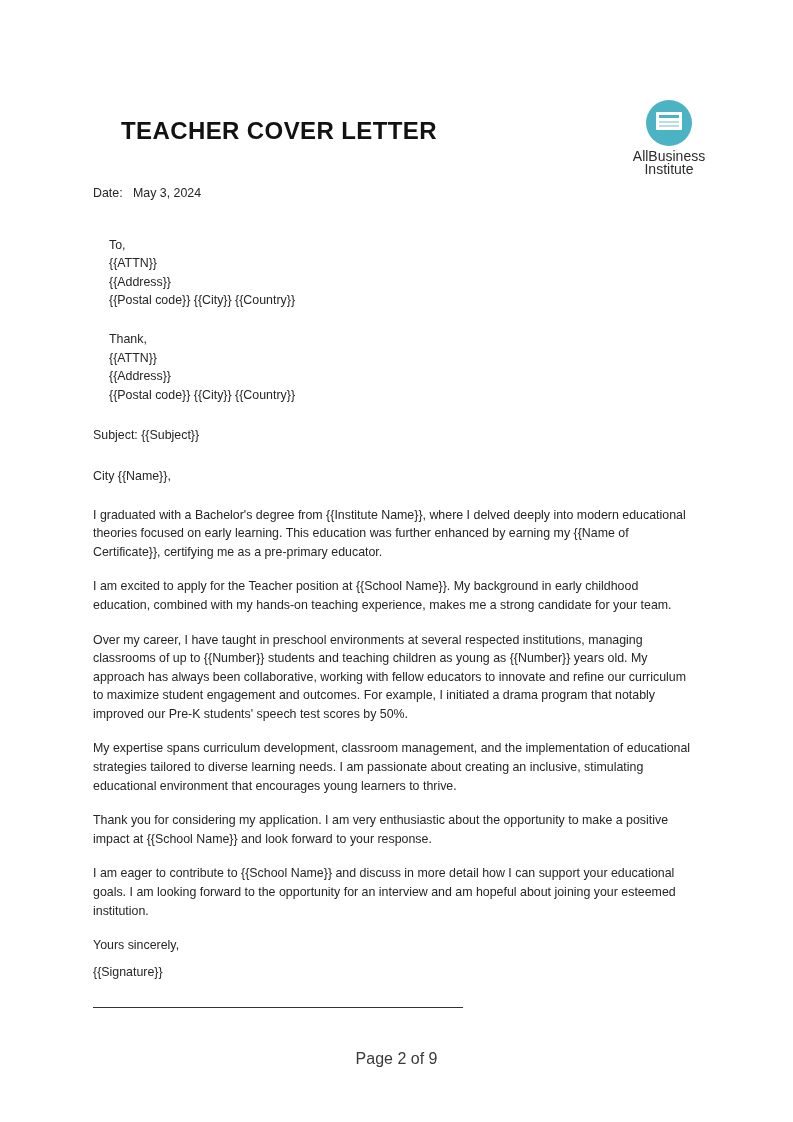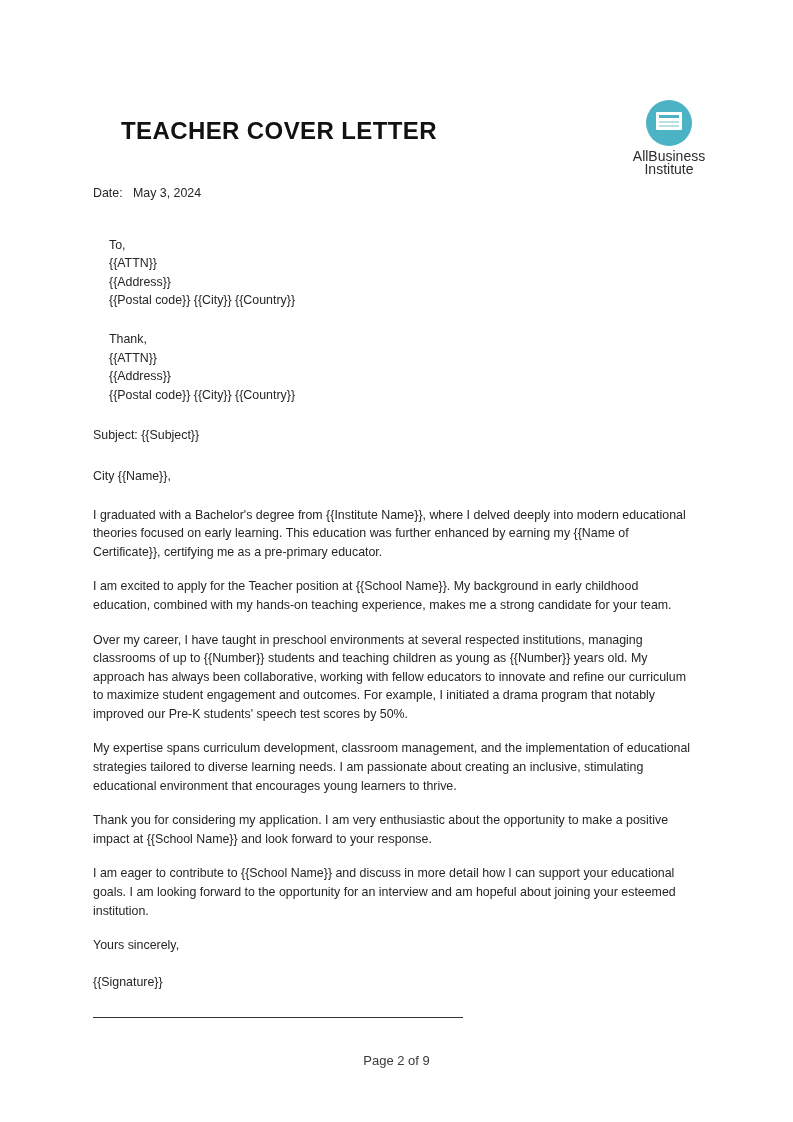--- a/index.html
+++ b/index.html
@@ -113,38 +113,38 @@
     margin-bottom: 33px;
   }
   .para {
     text-align: left;
   }
   .to-block { margin-bottom: 20px; }
   .from-block { margin-bottom: 22px; }
   .subject-line { margin-bottom: 22px; }
   .salutation { margin-bottom: 20px; }
 
-  .sig-name { margin-bottom: 18px; }
+  .sig-name { margin-bottom: 8px; }
   .sig-placeholder { margin-bottom: 26px; }
 
   .sig-rule {
     width: 370px;
     height: 0;
     border-top: 1px solid #333333;
     margin-top: 4px;
   }
 
   
   .footer {
     position: absolute;
     bottom: 54px;
     left: 0;
     width: 793px;
     text-align: center;
-    font-size: 13px;
+    font-size: 16px;
     color: #3a3a3a;
   }
 </style>
 </head>
 <body>
 
 <div class="page">
 
   <div class="logo-block">
     <div class="logo-circle">

